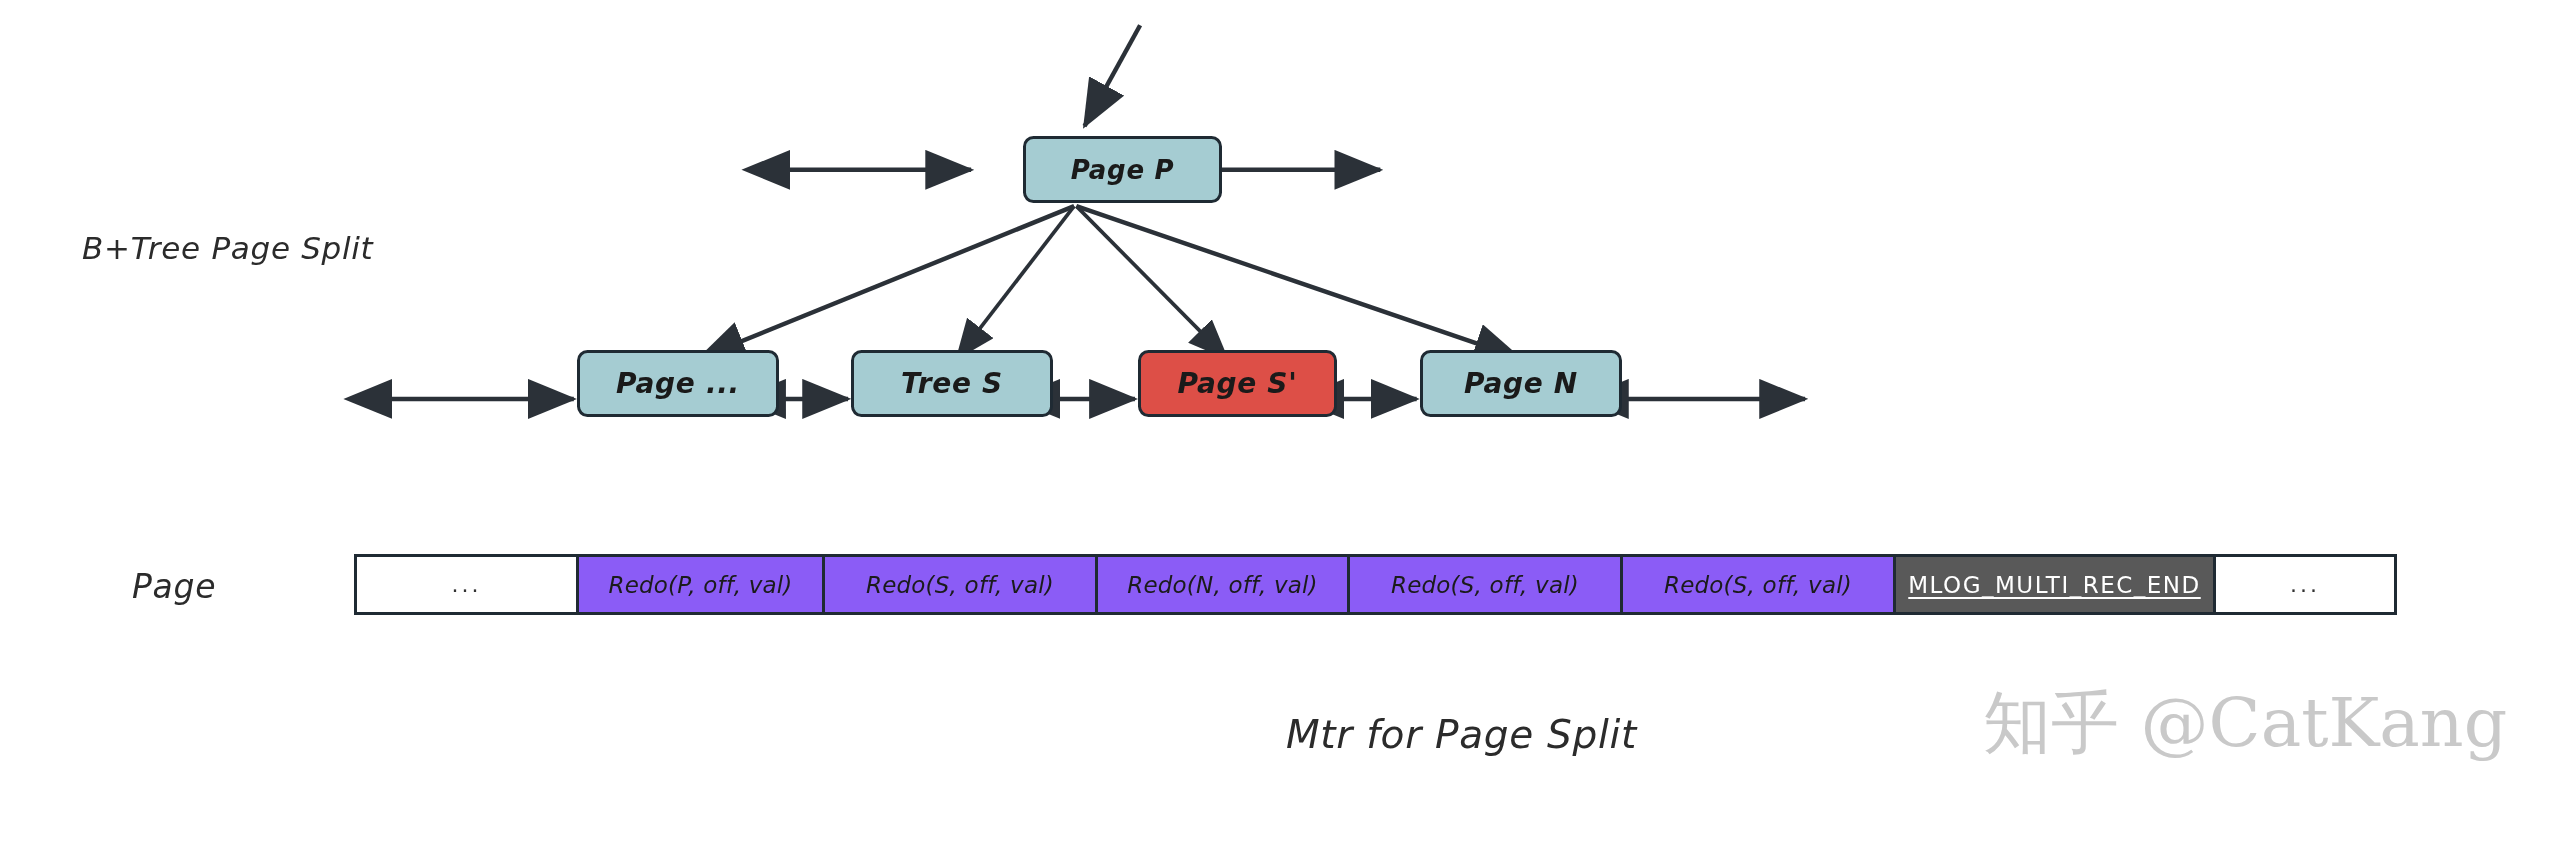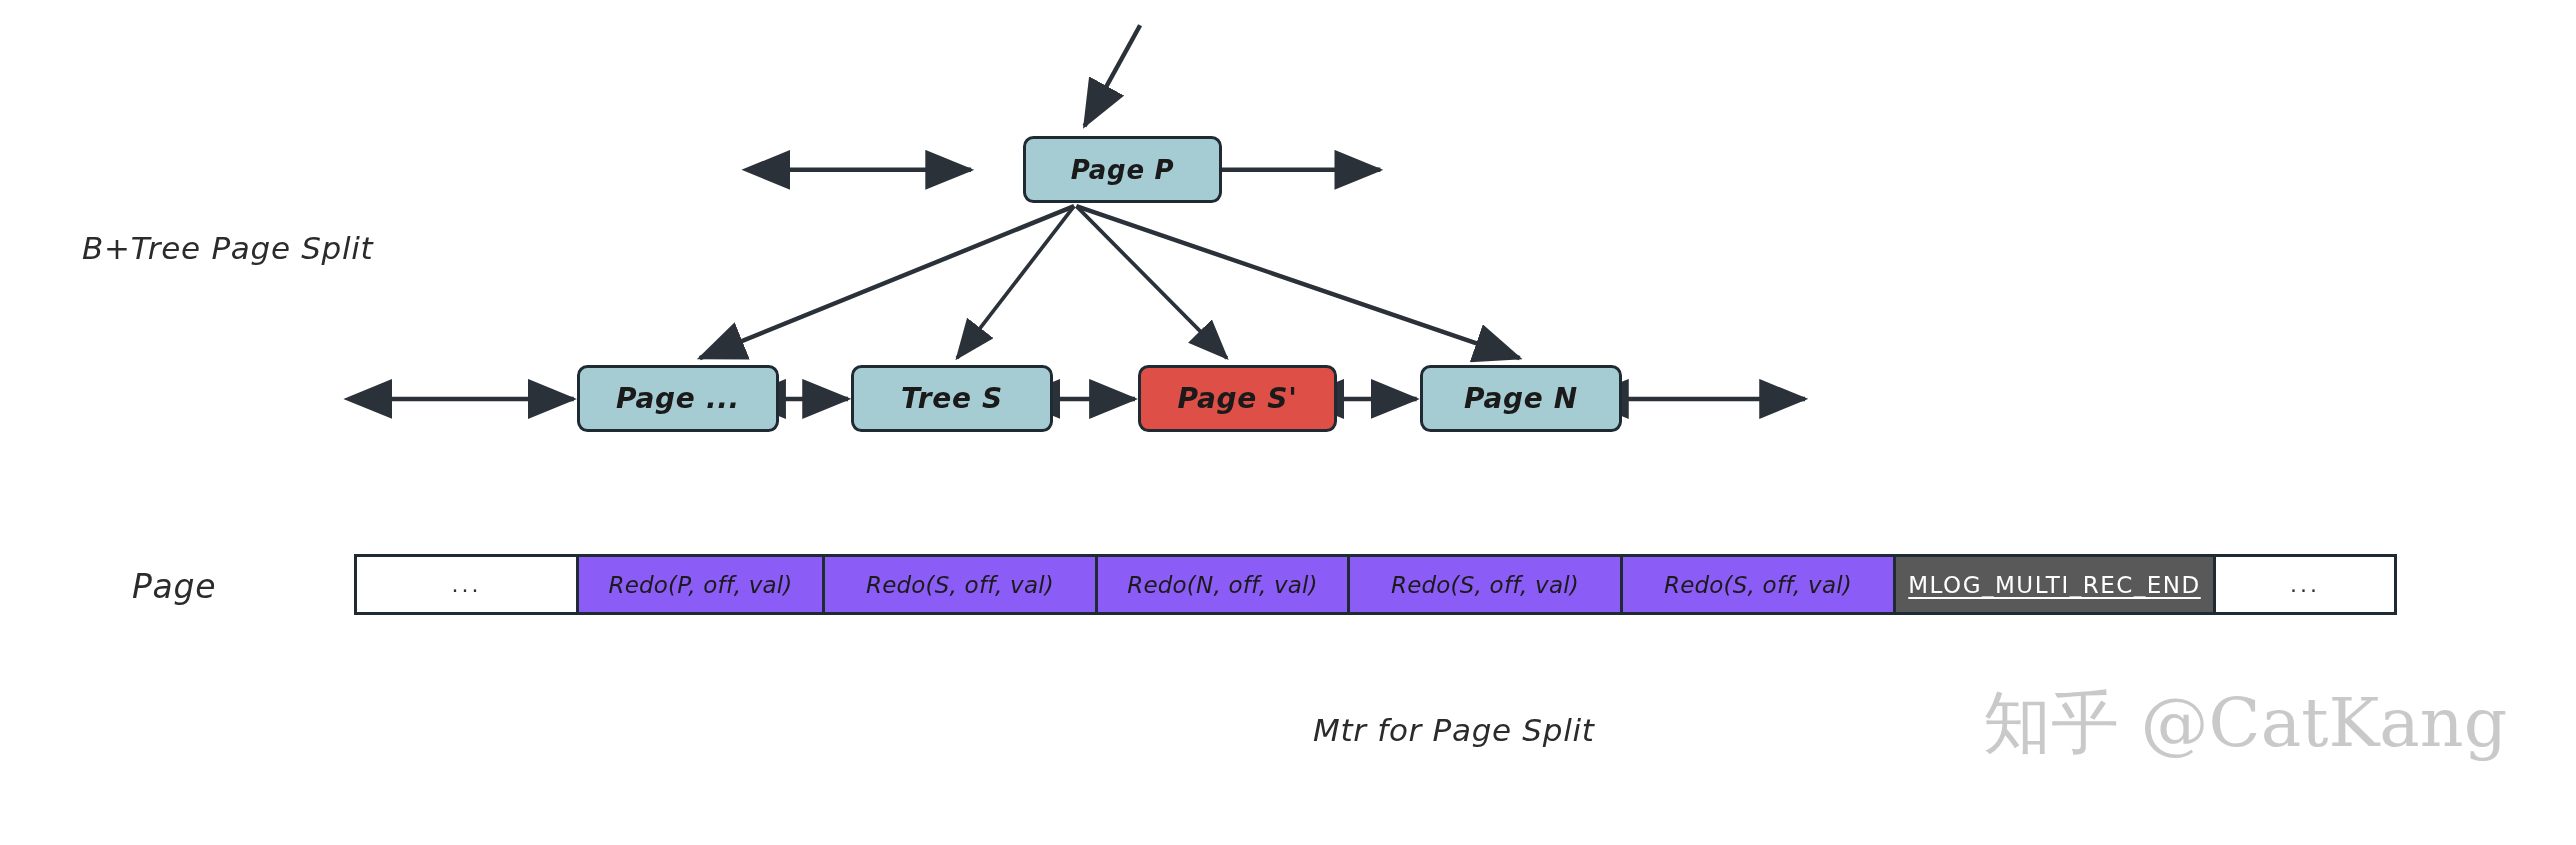--- a/index.html
+++ b/index.html
@@ -45,21 +45,21 @@
   .node.teal { background: #a5ccd2; }
   .node.red  { background: #dd4f47; }
 
   #node-page-p {
     left: 975px; top: 136px;
     width: 199px; height: 67px;
     font-size: 26px;
     margin-left: 48px;
   }
   .child-node {
-    top: 365px;
+    top: 350px;
     height: 67px;
     font-size: 28px;
   }
   #node-page-ellipsis { left: 577px;  width: 202px; }
   #node-page-s        { left: 851px; width: 202px; }
   #node-page-s-prime  { left: 1138px; width: 199px; }
   #node-page-n        { left: 1420px; width: 202px; }
 
   
   .hand-label {
@@ -75,23 +75,22 @@
     font-size: 31px;
     letter-spacing: 0.7px;
   }
   #label-redo {
     left: 132px; top: 567px;
     font-size: 33px;
     letter-spacing: 0.7px;
   }
   #caption-mtr {
     left: 1286px; top: 712px;
-    font-size: 31px;
-    letter-spacing: 0.7px;
-    margin-left: 27px;
+    font-size: 39px;
+    letter-spacing: 0.7px;
   }
 
   
   #redo-strip {
     position: absolute;
     left: 354px;
     top: 554px;
     height: 61px;
     display: flex;
     box-sizing: border-box;

